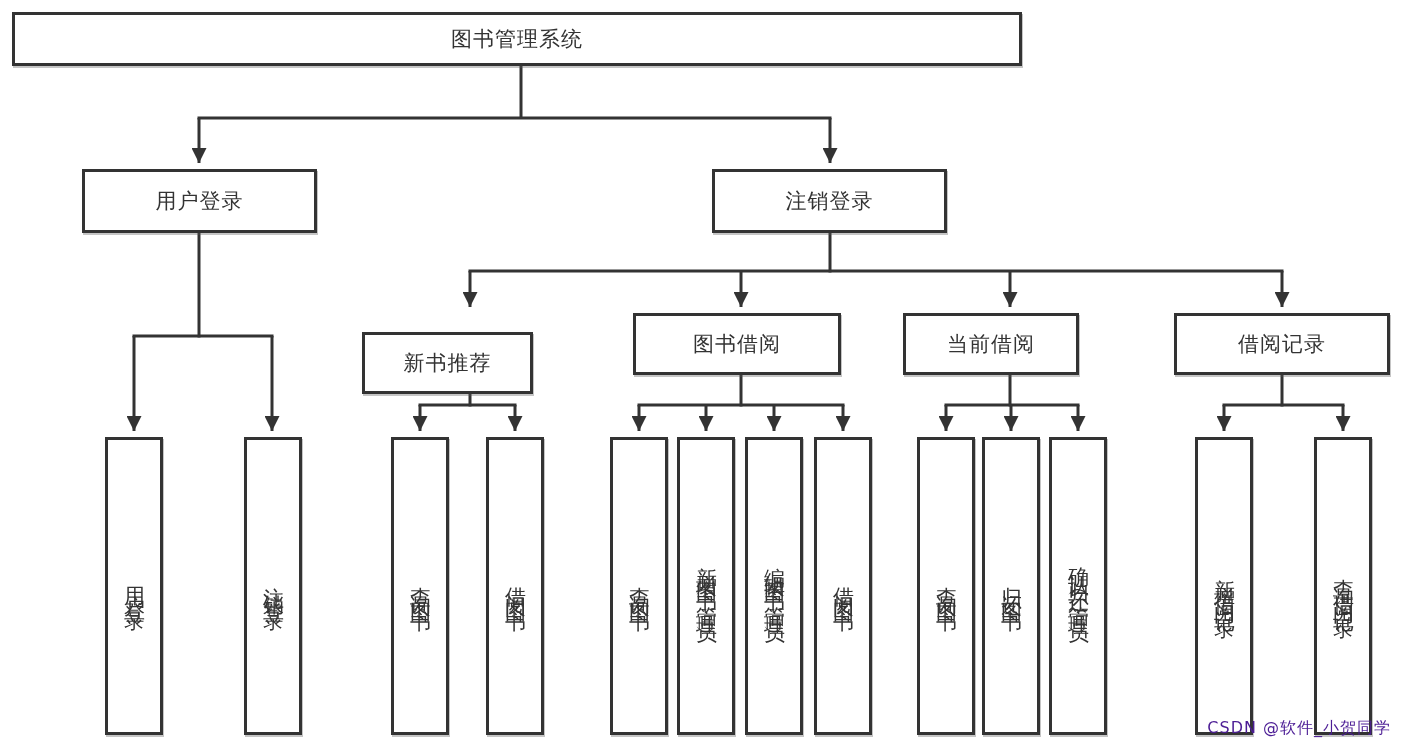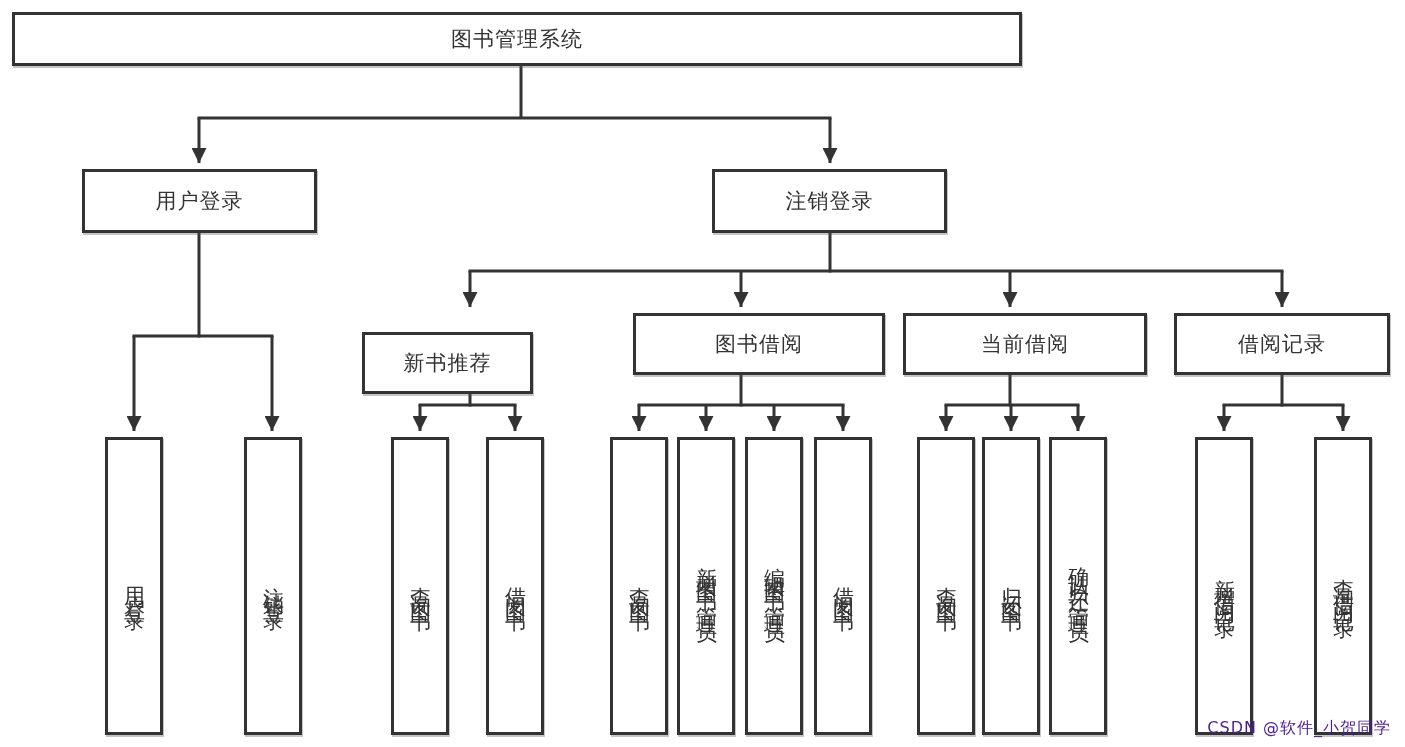--- a/index.html
+++ b/index.html
@@ -108,24 +108,24 @@
   <div class="node h" style="left:82px; top:169px; width:235px; height:64px;">
     <span>用户登录</span>
   </div>
   <div class="node h" style="left:712px; top:169px; width:235px; height:64px;">
     <span>注销登录</span>
   </div>
 
   <div class="node h" style="left:362px; top:332px; width:171px; height:62px;">
     <span>新书推荐</span>
   </div>
-  <div class="node h" style="left:633px; top:313px; width:252px; height:62px;">
+  <div class="node h" style="left:633px; top:313px; width:208px; height:62px;">
     <span>图书借阅</span>
   </div>
-  <div class="node h" style="left:903px; top:313px; width:244px; height:62px;">
+  <div class="node h" style="left:903px; top:313px; width:176px; height:62px;">
     <span>当前借阅</span>
   </div>
   <div class="node h" style="left:1174px; top:313px; width:216px; height:62px;">
     <span>借阅记录</span>
   </div>
 
   <div class="node leaf" style="left:105px;">
     <span>用户登录</span>
   </div>
   <div class="node leaf" style="left:244px;">

